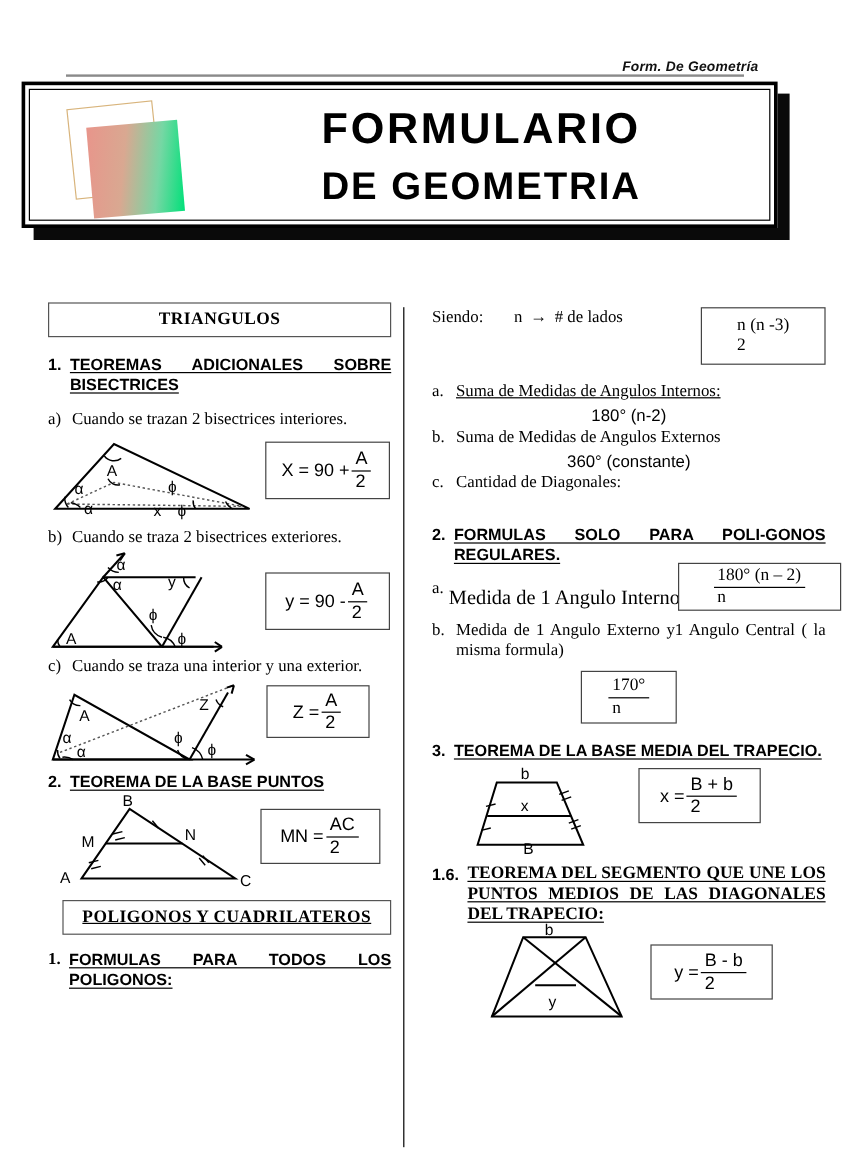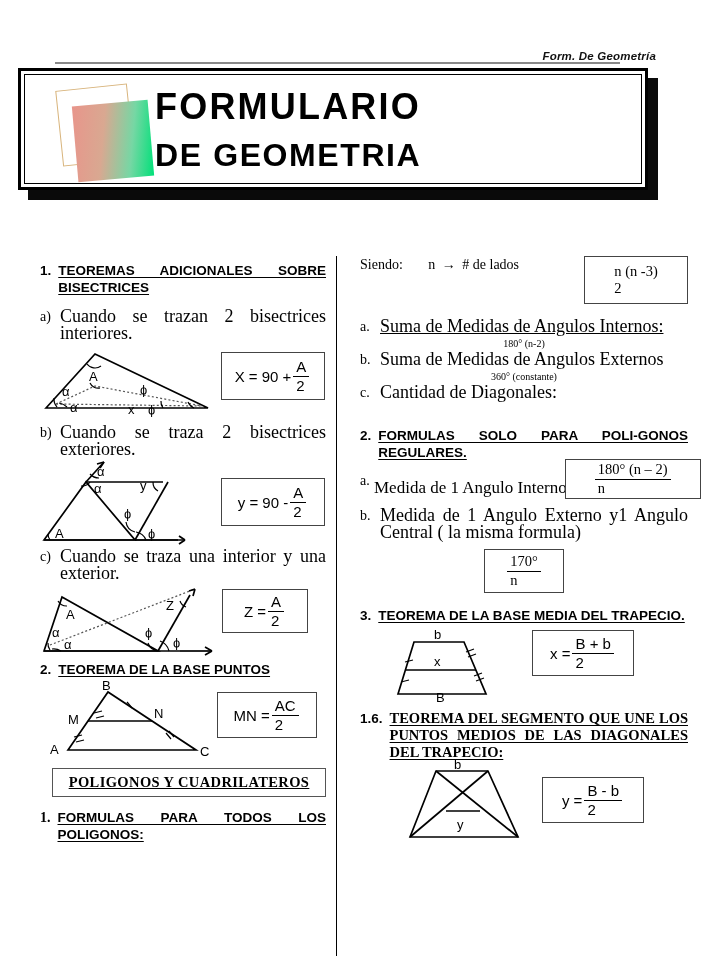--- a/index.html
+++ b/index.html
@@ -9,21 +9,21 @@
     background: #ffffff;
     font-family: "Liberation Serif", serif;
     color: #000;
     overflow: hidden;
     position: relative;
   }
 
   
   .runhead {
     position: absolute; top: 46px; left: 0; width: 720px;
-    text-align: right; padding-right: 64px;
+    text-align: right; padding-right: 88px;
   }
   .runhead-text {
     font-family: "Liberation Sans", sans-serif;
     font-weight: bold; font-style: italic;
     font-size: 11.5px; letter-spacing: .2px;
     color: #111;
   }
   .runhead-rule {
     position: absolute; top: 62px; left: 55px; width: 565px; height: 2px;
     background: #8a8a8a;
@@ -48,20 +48,21 @@
     position: absolute; left: 18px; top: 6px; width: 72px; height: 76px;
     border: 1.4px solid #d8b47c; transform: rotate(-6deg); background: transparent;
   }
   .logo-square {
     position: absolute; left: 34px; top: 22px; width: 76px; height: 76px;
     background: linear-gradient(100deg, #e8958b 0%, #d9a891 38%, #76d7a4 72%, #00e079 100%);
     transform: rotate(-5deg);
   }
   .banner-titles {
     position: absolute; left: 130px; top: 7px; width: 492px;
+    text-align: center;
   }
   .banner-line {
     font-family: "Liberation Sans", sans-serif;
     font-weight: bold; color: #000;
     font-size: 36px; line-height: 50px;
     letter-spacing: 2.2px;
   }
   .banner-line.l2 { font-size: 32px; line-height: 46px; letter-spacing: 1.6px; }
 
   
@@ -99,26 +100,26 @@
   }
   .numhead .htxt.serif {
     font-family: "Liberation Serif", serif; font-size: 14.5px; line-height: 17px;
   }
 
   .lettered { display: flex; gap: 6px; margin-top: 9px; align-items: flex-start; }
   .lettered .lt {
     font-family: "Liberation Serif", serif; font-size: 14px; flex: 0 0 14px; line-height: 17px;
   }
   .lettered .body {
-    font-family: "Liberation Serif", serif; font-size: 18px; line-height: 17px;
+    font-family: "Liberation Serif", serif; font-size: 14px; line-height: 17px;
     text-align: justify; flex: 1 1 auto;
   }
   .lettered .body.u { text-decoration: underline; }
   .center-line {
-    font-family: Liberation Serif, serif; font-size: 10px; text-align: center;
+    font-family: Liberation Sans, sans-serif; font-size: 14px; text-align: center;
     margin-top: 3px;
   }
   .plain-para {
     font-family: "Liberation Serif", serif; font-size: 14px; line-height: 17px;
     text-align: justify;
   }
 
   
   .fbox {
     border: 1.3px solid #444; background: #fff;
@@ -162,20 +163,23 @@
       </div>
     </div>
   </div>
 </div>
 
 <div class="cols">
   <div class="divider"></div>
 
   <div class="col-l">
 
+    <div class="sec-box plain" style="margin-top:4px;">
+      <span class="sec-box-text">TRIANGULOS</span>
+    </div>
 
     <div class="numhead" style="margin-top:14px;">
       <span class="num">1.</span>
       <span class="htxt">TEOREMAS ADICIONALES SOBRE BISECTRICES</span>
     </div>
 
     <div class="lettered" style="margin-top:12px;">
       <span class="lt">a)</span>
       <span class="body">Cuando se trazan 2 bisectrices interiores.</span>
     </div>

